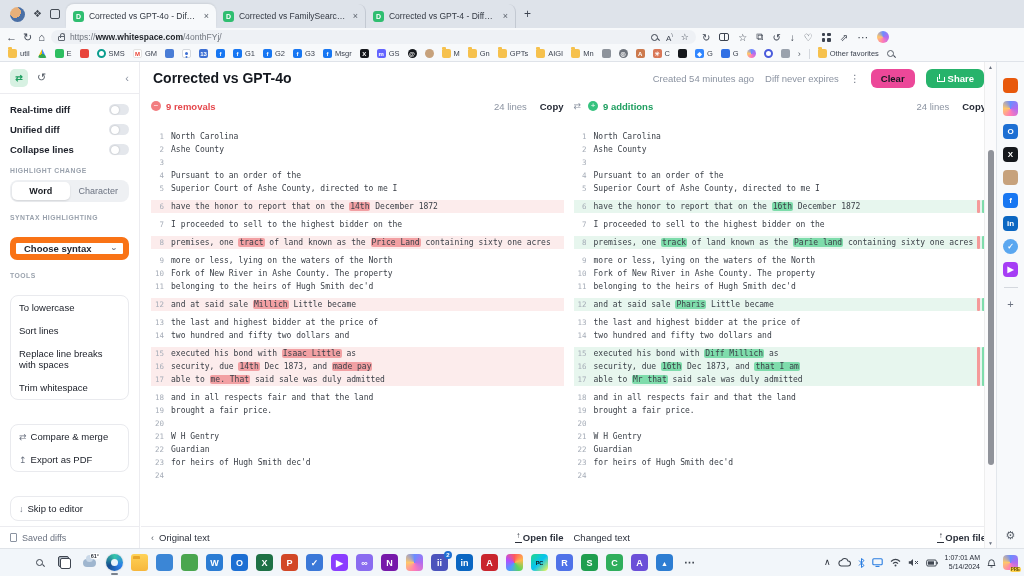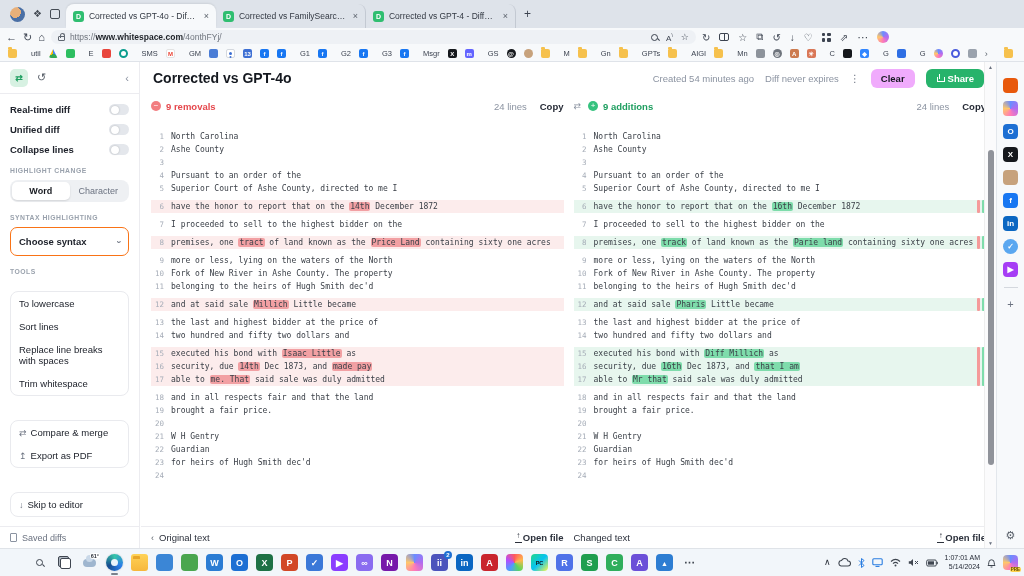--- a/index.html
+++ b/index.html
@@ -29,21 +29,21 @@
   .tb-icons{display:flex;gap:9px;align-items:center;color:#3c4350;font-size:10px}
   .mag{width:7px;height:7px;border:1.2px solid #3c4350;border-radius:50%;position:relative}
   .mag:after{content:"";position:absolute;width:3px;height:1.2px;background:#3c4350;transform:rotate(45deg);right:-3px;bottom:-1px}
   .splitic{width:10px;height:8px;border:1.1px solid #3c4350;border-radius:2px;position:relative}
   .splitic:after{content:"";position:absolute;left:4px;top:0;width:1.1px;height:6px;background:#3c4350}
   .gridic{width:9px;height:9px;display:grid;grid-template-columns:1fr 1fr;gap:1.5px}
   .gridic i{background:#3c4350;border-radius:1px}
   .cop{width:12px;height:12px;border-radius:50%;background:conic-gradient(#6a8dff,#b16cf0,#ff7ab8,#ffc76a,#6a8dff)}
 
   .bookmarks{position:absolute;top:46px;left:0;right:0;height:16px;background:#f7f9fb;border-bottom:1px solid #dfe3e9;display:flex;align-items:center;padding:0 8px;gap:8px;font-size:7.5px;color:#3c4350;overflow:hidden}
-  .bm{display:flex;align-items:flex-end;gap:14px;flex:none}
+  .bm{display:flex;align-items:flex-end;gap:3px;flex:none}
   .bico{width:9px;height:9px;border-radius:2px;display:flex;align-items:center;justify-content:center;font-size:6px;color:#fff;font-weight:bold;flex:none}
   .blbl{white-space:nowrap}
   [data-name="folder-icon"]{position:relative;border-radius:1px 2px 2px 2px}
   [data-name="folder-icon"]:before{content:"";position:absolute;top:-2px;left:0;width:4px;height:2px;background:inherit;border-radius:1px 1px 0 0}
   [data-name="drive-icon"]{clip-path:polygon(50% 0,100% 100%,0 100%);background:conic-gradient(#4285f4 0 33%,#34a853 33% 66%,#fbbc04 66% 100%)!important}
   [data-name="sms-ring-icon"]{border:2px solid #0b9d8e;border-radius:50%;background:#fff!important}
   [data-name="gmail-icon"]{color:#ea4335;border:1px solid #e3e3e3}
   [data-name="contact-icon"]{border:1px solid #d4d8de;position:relative}
   [data-name="contact-icon"]:after{content:"";position:absolute;top:1.5px;left:2.5px;width:3px;height:3px;border-radius:50%;background:#3d6fd3;box-shadow:0 3.5px 0 -0.5px #3d6fd3}
   [data-name="ring-icon"]{border:2px solid #4a5bdc;border-radius:50%;background:#fff!important}
@@ -62,35 +62,35 @@
   .collapse{margin-left:auto;color:#8b93a1;font-size:11px}
   .sb-body{position:absolute;top:32px;bottom:22px;left:0;right:0;padding:10px 10px 0;overflow:hidden}
   .tgl-row{display:flex;align-items:center;justify-content:space-between;margin-bottom:9px}
   .tgl-lbl{font-size:9.5px;font-weight:bold;color:#20242d}
   .tgl{width:20px;height:11px;border-radius:6px;background:#e4e7ec;position:relative;flex:none}
   .tgl:after{content:"";position:absolute;left:1.5px;top:1.5px;width:8px;height:8px;border-radius:50%;background:#fff;box-shadow:0 0 2px rgba(0,0,0,.25)}
   .caps{font-size:6.8px;letter-spacing:.5px;color:#9aa2ad;font-weight:bold;margin:12px 0 6px}
   .seg{background:#eef0f3;border-radius:8px;padding:2px;display:flex;font-size:9px}
   .seg span{flex:1;text-align:center;padding:4px 0;color:#6b7280}
   .seg .on{background:#fff;border-radius:5px;color:#16191f;font-weight:bold;box-shadow:0 1px 2px rgba(0,0,0,.12)}
-  .sel{margin-top:6px;background:#fff;border:1px solid #f97316;border-radius:7px;padding:8px 8px;font-size:9.5px;font-weight:bold;color:#20242d;display:flex;align-items:center}
+  .sel{margin-top:16px;background:#fff;border:6px solid #f97316;border-radius:7px;padding:0 8px;font-size:9.5px;font-weight:bold;color:#20242d;display:flex;align-items:center}
   .sel i{margin-left:auto;font-style:normal;color:#6b7280;transform:rotate(90deg);font-size:9px}
   .card{border:1px solid #e9eaee;border-radius:8px;margin-top:16px;overflow:hidden}
   .card .ti{padding:6px 8px;font-size:9.5px;color:#20242d}
   .card2{margin-top:24px}
   .ti .tic{color:#6b7280;margin-right:4px;font-size:9px}
   .sb-foot{position:absolute;bottom:0;left:0;right:0;height:22px;border-top:1px solid #ececf0;display:flex;align-items:center;gap:5px;padding:0 10px;color:#6b7280;font-size:9px}
   .fdoc{width:7px;height:9px;border:1px solid #8b93a1;border-radius:1px;background:#fff}
 
   .main{position:absolute;left:141px;top:0;right:0;bottom:0}
   .m-head{height:32px;display:flex;align-items:center;padding:0 12px}
   .m-title{font-size:14px;font-weight:bold;color:#14181f}
   .m-meta{margin-left:auto;display:flex;align-items:center;gap:11px;font-size:9.5px;color:#8b93a1}
   .dots{color:#6b7280;font-size:10px}
-  .btn-clear{background:#f0abfc;border-radius:6px;padding:4px 10px;font-size:9.5px;font-weight:bold;color:#14171f}
+  .btn-clear{background:#ec4899;border-radius:6px;padding:4px 10px;font-size:9.5px;font-weight:bold;color:#14171f}
   .btn-share{background:#27b36b;border-radius:6px;padding:4px 10px;font-size:9.5px;font-weight:bold;color:#fff;display:flex;align-items:center;gap:4px}
   .shic{width:8px;height:8px;position:relative}
   .shic:before{content:"";position:absolute;left:1px;bottom:0;width:6px;height:4px;border:1px solid #fff;border-top:none}
   .shic:after{content:"";position:absolute;left:3px;top:0;width:1.2px;height:5px;background:#fff}
 
   .hdr-grid{display:grid;grid-template-columns:1fr 1fr;gap:10px;padding:0 10px;height:24px;align-items:center}
   .ph{display:flex;align-items:center;gap:5px;font-size:9.5px}
   .circ{width:10px;height:10px;border-radius:50%;display:flex;align-items:center;justify-content:center;color:#fff;font-size:8px;line-height:1;flex:none}
   .circ.r{background:#f27d80}.circ.g{background:#35c27e}
   .lab-r{color:#e5484d;font-weight:bold}.lab-g{color:#1d9e5f;font-weight:bold}

